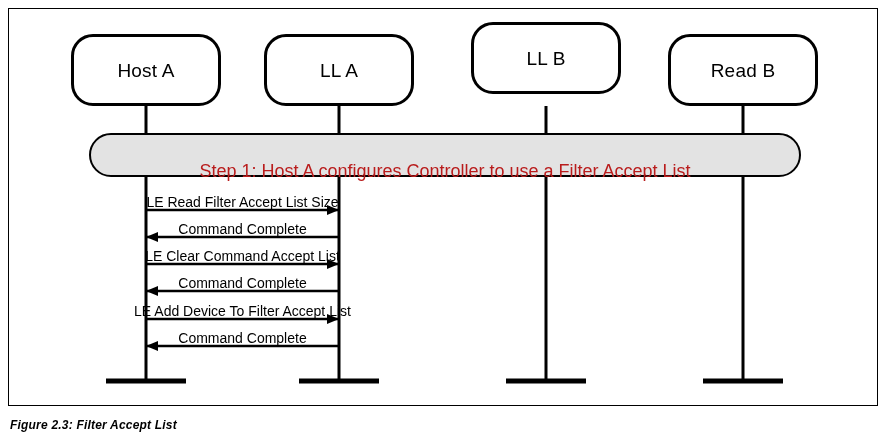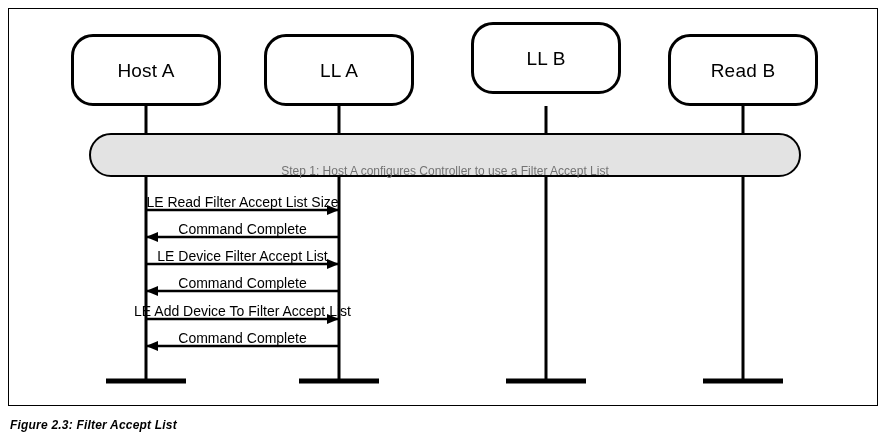--- a/index.html
+++ b/index.html
@@ -68,24 +68,24 @@
     height: 44px;
     background: #e3e3e3;
     border: 2.5px solid #000000;
     border-radius: 22px;
     box-sizing: border-box;
     display: flex;
     align-items: center;
     justify-content: center;
   }
   #step-banner-text {
-    font-size: 12px;
+    font-size: 18px;
     line-height: 1;
     white-space: nowrap;
-    color: #737373;
+    color: #b91c1c;
     margin-top: 32px;
   }
 
   
   .message-label {
     position: absolute;
     font-size: 14px;
     line-height: 1;
     white-space: nowrap;
     color: #000000;
@@ -157,21 +157,21 @@
       </div>
     </div>
 
   <div id="step-banner">
     <span id="step-banner-text">Step 1: Host A configures Controller to use a Filter Accept List</span>
   </div>
 
   <div id="message-labels">
       <div class="message-label" style="left: 233.5px; top: 186px;">LE Read Filter Accept List Size</div>
       <div class="message-label" style="left: 233.5px; top: 213px;">Command Complete</div>
-      <div class="message-label" style="left: 233.5px; top: 240px;">LE Device Filter Accept List</div>
+      <div class="message-label" style="left: 233.5px; top: 240px;">LE Clear Command Accept List</div>
       <div class="message-label" style="left: 233.5px; top: 267px;">Command Complete</div>
       <div class="message-label" style="left: 233.5px; top: 295px; text-align: center;">LE Add Device To Filter Accept List</div>
       <div class="message-label" style="left: 233.5px; top: 322px;">Command Complete</div>
     </div>
 
 </div>
 
 <div id="figure-caption">Figure 2.3:  Filter Accept List</div>
 
 </body></html>

